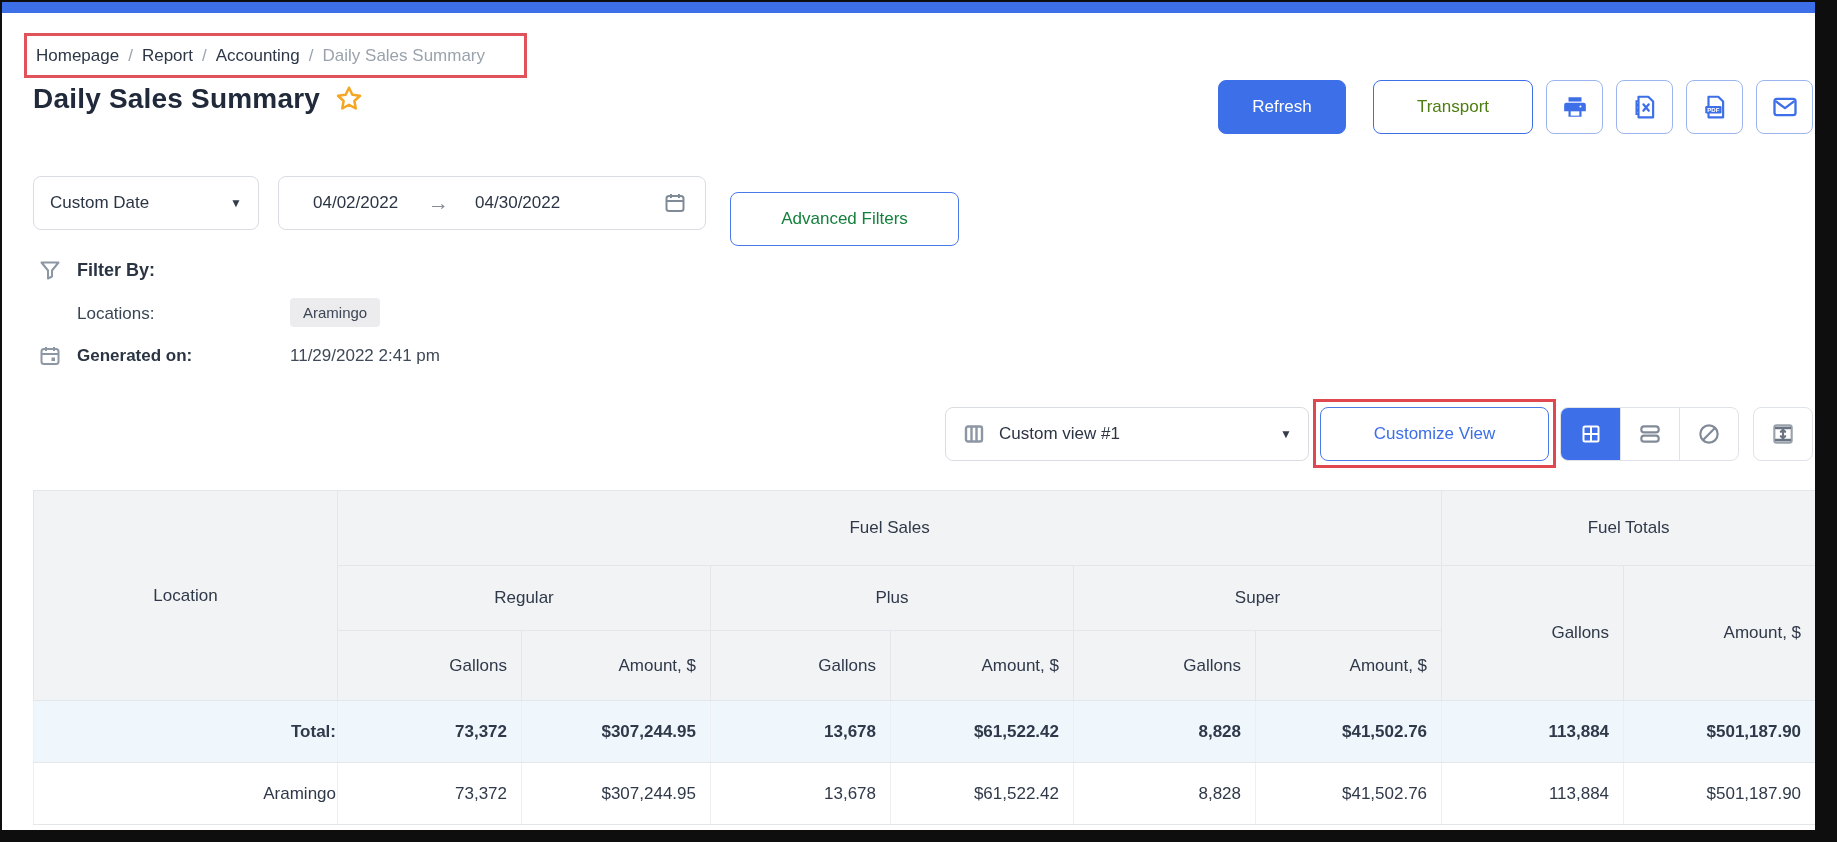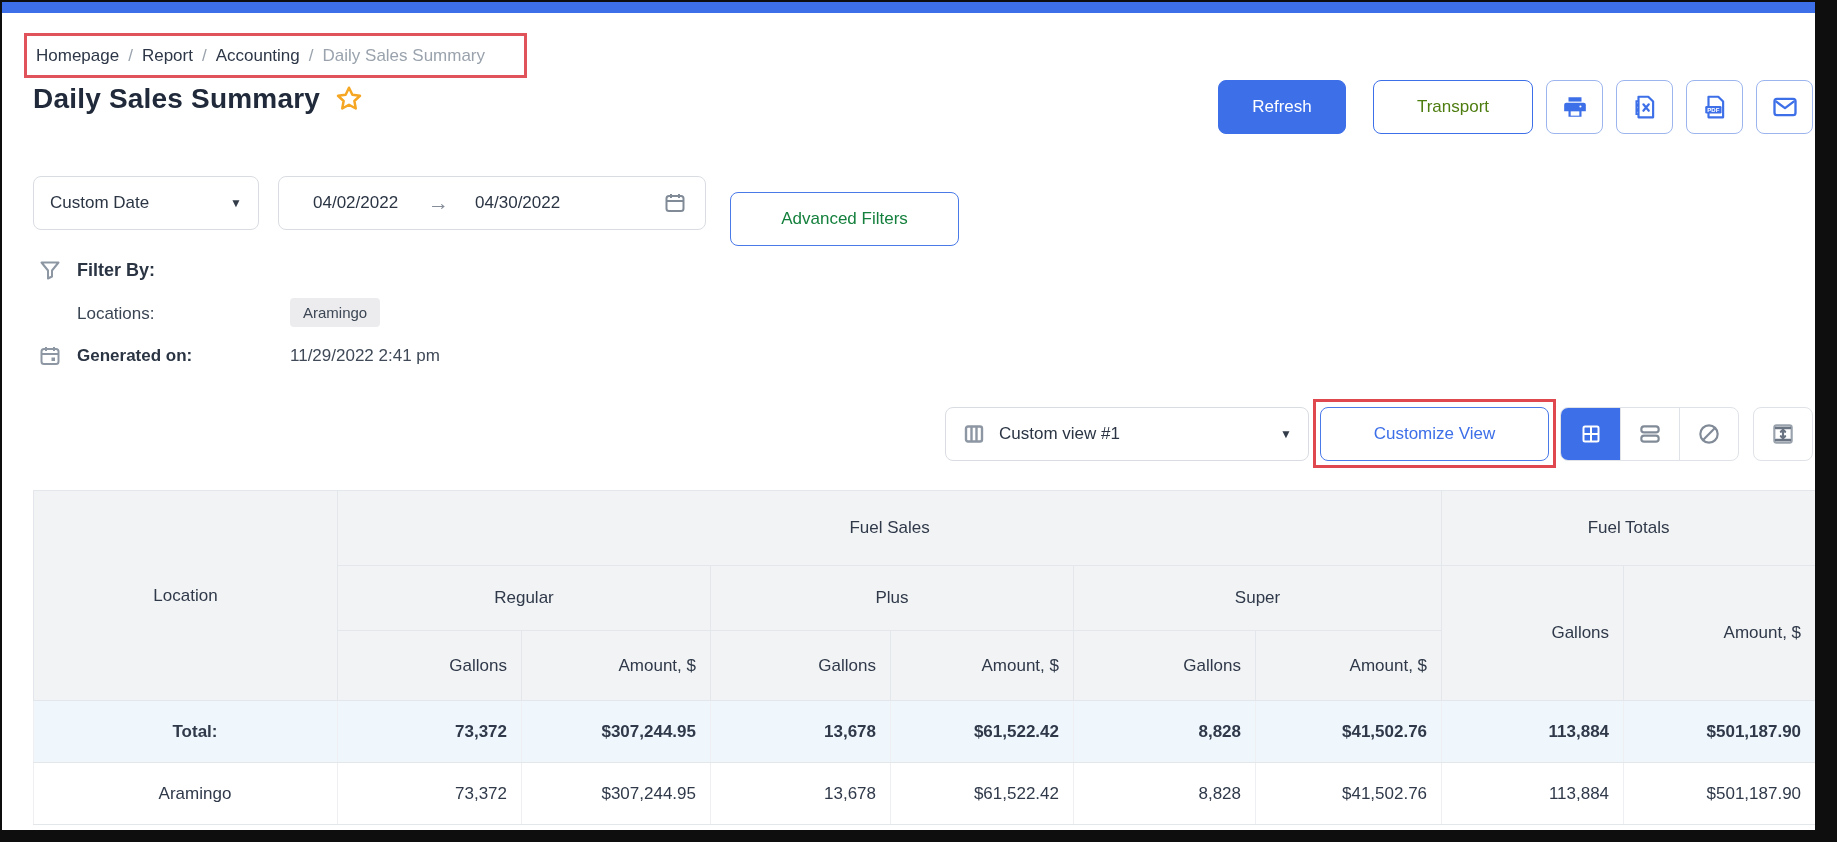--- a/index.html
+++ b/index.html
@@ -68,21 +68,21 @@
 
   
   table.report { position:absolute; left:31px; top:488px; width:1782px; border-collapse:collapse; table-layout:fixed; }
   table.report th { background:#f2f3f5; font-weight:500; color:#2f3949; font-size:17px; border:1px solid #e3e6ea; }
   table.report .h1 th { height:75px; }
   table.report .h2 th { height:65px; }
   table.report .h3 th { height:70px; }
   th.num, td.num { text-align:right; padding-right:14px; }
   th.ctr { text-align:center; }
   table.report td { font-size:17px; color:#2f3949; border:1px solid #edeff2; border-bottom:1px solid #e4e7ea; height:62px; background:#fff; }
-  td.rowlabel { text-align:center; padding-left:20px; }
+  td.rowlabel { text-align:right; padding-left:20px; }
   tr.total-row td { background:#eff7fd; font-weight:600; }
   tr.total-row td { border-top:1px solid #e3e6ea; }
 
   svg { display:block; }
 </style>
 </head>
 <body>
 
 <div class="page">
   <div class="topbar"></div>

